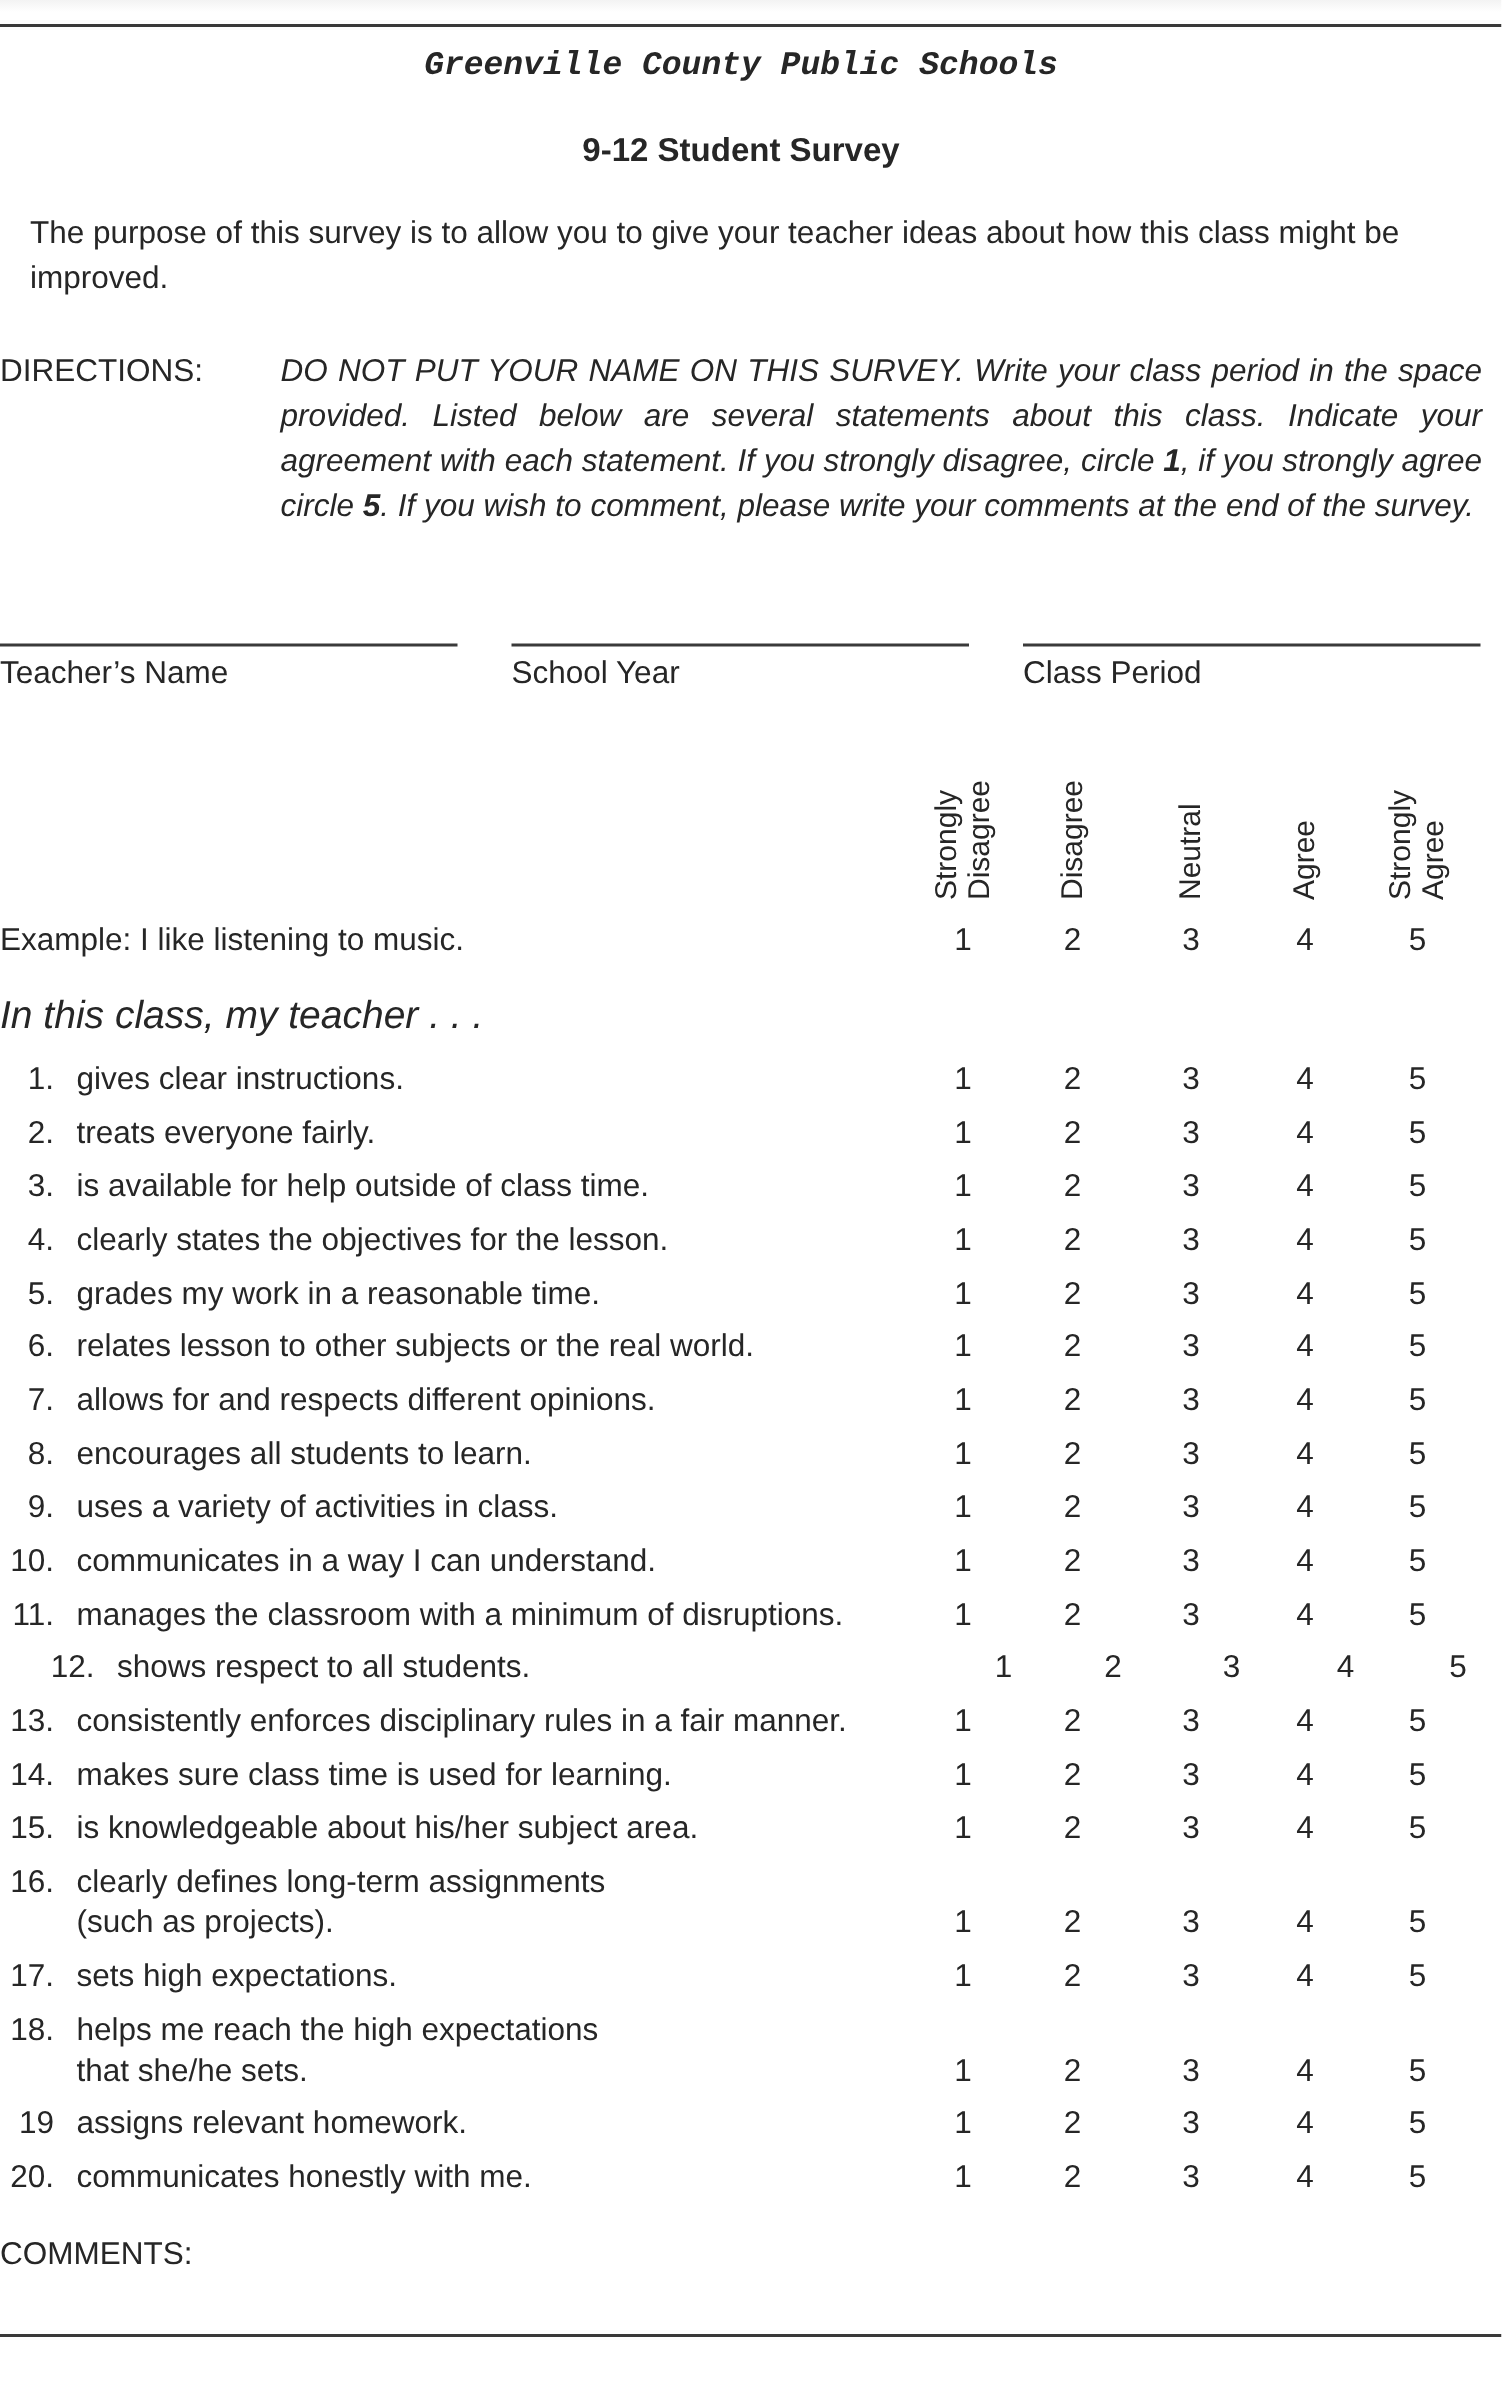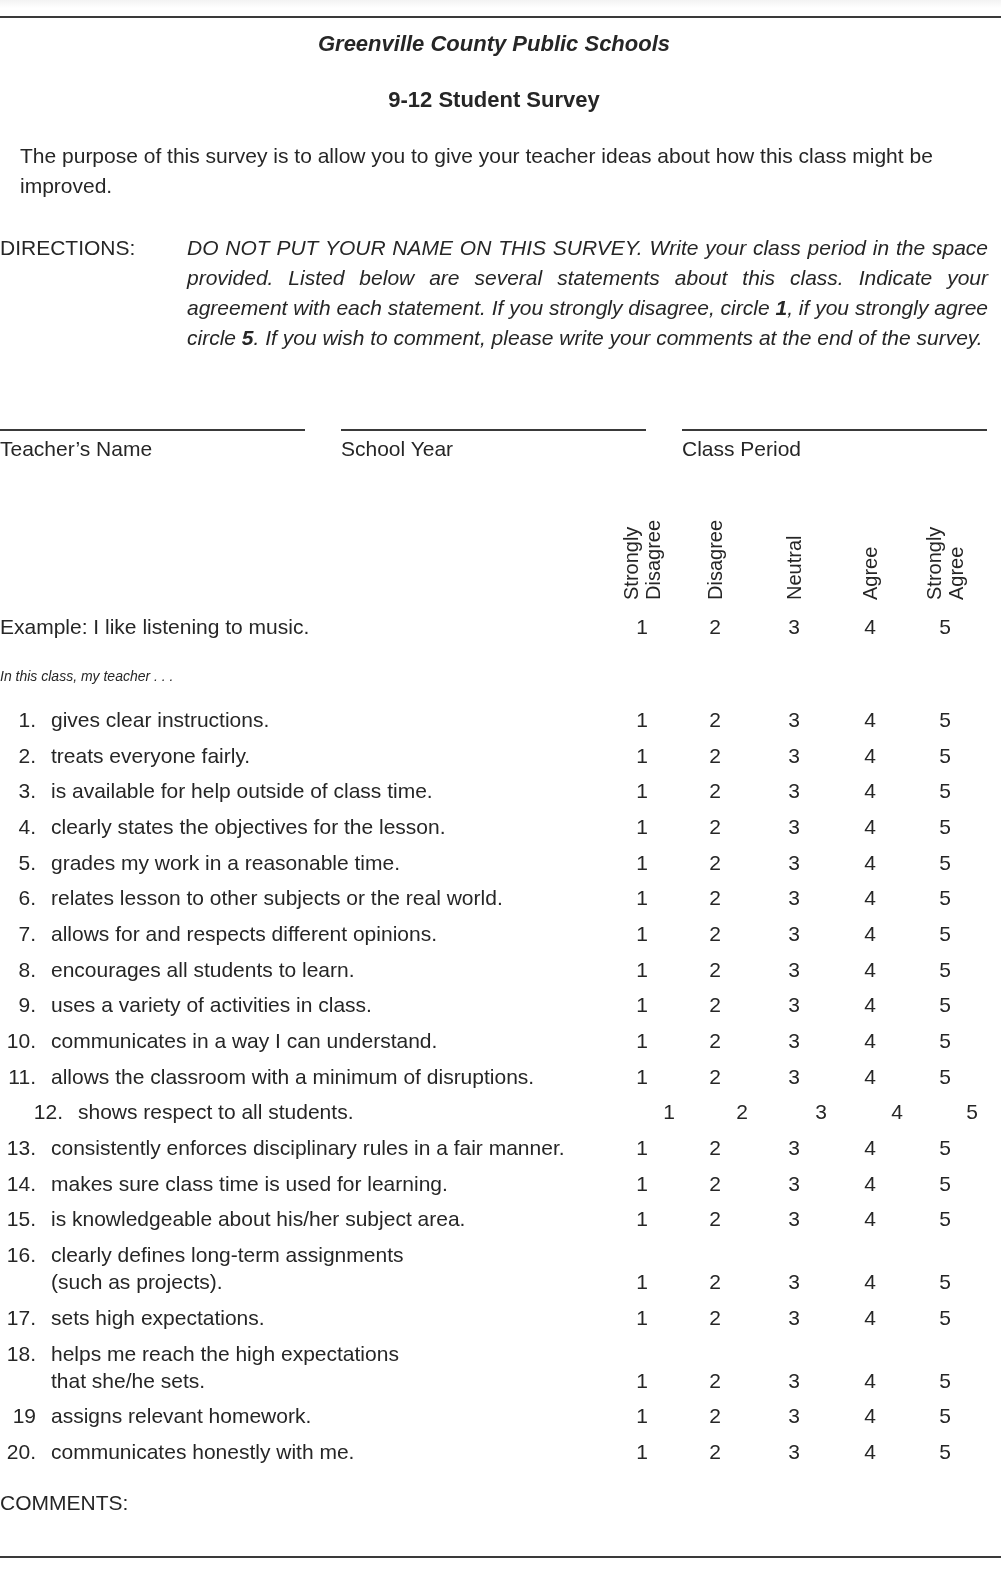--- a/index.html
+++ b/index.html
@@ -3,21 +3,21 @@
 <meta charset="utf-8">
 <style>
   html, body { margin: 0; padding: 0; background: #ffffff; }
   body {
     width: 1001px; height: 1588px; position: relative; overflow: hidden;
     font-family: "Liberation Sans", sans-serif; color: #262626;
   }
   .rule { position: absolute; height: 2px; background: #3a3a3a; }
   .abs { position: absolute; white-space: nowrap; }
   .title { left: 0; width: 988px; text-align: center; font-weight: bold; font-size: 22px; }
-  .title.italic { font-style: italic; }
+  .title.italic { font-style: italic; font-family: Liberation Mono, monospace; }
   .para { position: absolute; left: 0; width: 988px; font-size: 21px; line-height: 30px; }
   .dir-label { position: absolute; left: 0; top: 233px; font-size: 21px; line-height: 30px; }
   .dir-text {
     position: absolute; left: 187px; top: 233px; width: 801px; font-size: 21px; line-height: 30px;
     font-style: italic; text-align: justify;
   }
   .dir-text b { font-style: italic; }
   .blank-label { position: absolute; top: 437px; font-size: 21px; }
   .col-head {
     position: absolute; top: 505px; height: 95px; width: 70px;
@@ -27,21 +27,21 @@
     transform-origin: left bottom;
     transform: rotate(-90deg) translateY(50%);
     font-size: 20px; line-height: 22px; white-space: nowrap; text-align: left;
   }
   .row { position: absolute; left: 0; width: 964px; height: 30px; font-size: 21px; line-height: 30px; }
   .num { position: absolute; left: 0; width: 36px; text-align: right; }
   .stmt { position: absolute; left: 51px; white-space: nowrap; }
   .opt { position: absolute; width: 30px; text-align: center; }
   .opt.o1 { left: 627px; } .opt.o2 { left: 700px; } .opt.o3 { left: 779px; }
   .opt.o4 { left: 855px; } .opt.o5 { left: 930px; }
-  .intro { position: absolute; left: 0; top: 661px; font-size: 14px; font-style: italic; line-height: 30px; }
+  .intro { position: absolute; left: 0; top: 661px; font-size: 26px; font-style: italic; line-height: 30px; }
   .comments { position: absolute; left: 0; top: 1488px; font-size: 21px; line-height: 30px; }
   .faint-top { position: absolute; top: 0; left: 0; width: 1001px; height: 8px;
     background: linear-gradient(#f3f3f3, #ffffff); }
 </style>
 </head>
 <body>
 
 <div class="faint-top"></div>
 <div class="rule" style="top:16px;left:0;width:1001px;"></div>
 
@@ -185,21 +185,21 @@
       <span class="num">10.</span>
       <span class="stmt">communicates in a way I can understand.</span>
       <span class="opt o1" style="">1</span>
       <span class="opt o2" style="">2</span>
       <span class="opt o3" style="">3</span>
       <span class="opt o4" style="">4</span>
       <span class="opt o5" style="">5</span>
     </div>
     <div class="row" style="top: 1062px;">
       <span class="num">11.</span>
-      <span class="stmt">allows the classroom with a minimum of disruptions.</span>
+      <span class="stmt">manages the classroom with a minimum of disruptions.</span>
       <span class="opt o1" style="">1</span>
       <span class="opt o2" style="">2</span>
       <span class="opt o3" style="">3</span>
       <span class="opt o4" style="">4</span>
       <span class="opt o5" style="">5</span>
     </div>
     <div class="row" style="top: 1097px; margin-left: 27px;">
       <span class="num">12.</span>
       <span class="stmt">shows respect to all students.</span>
       <span class="opt o1" style="">1</span>

